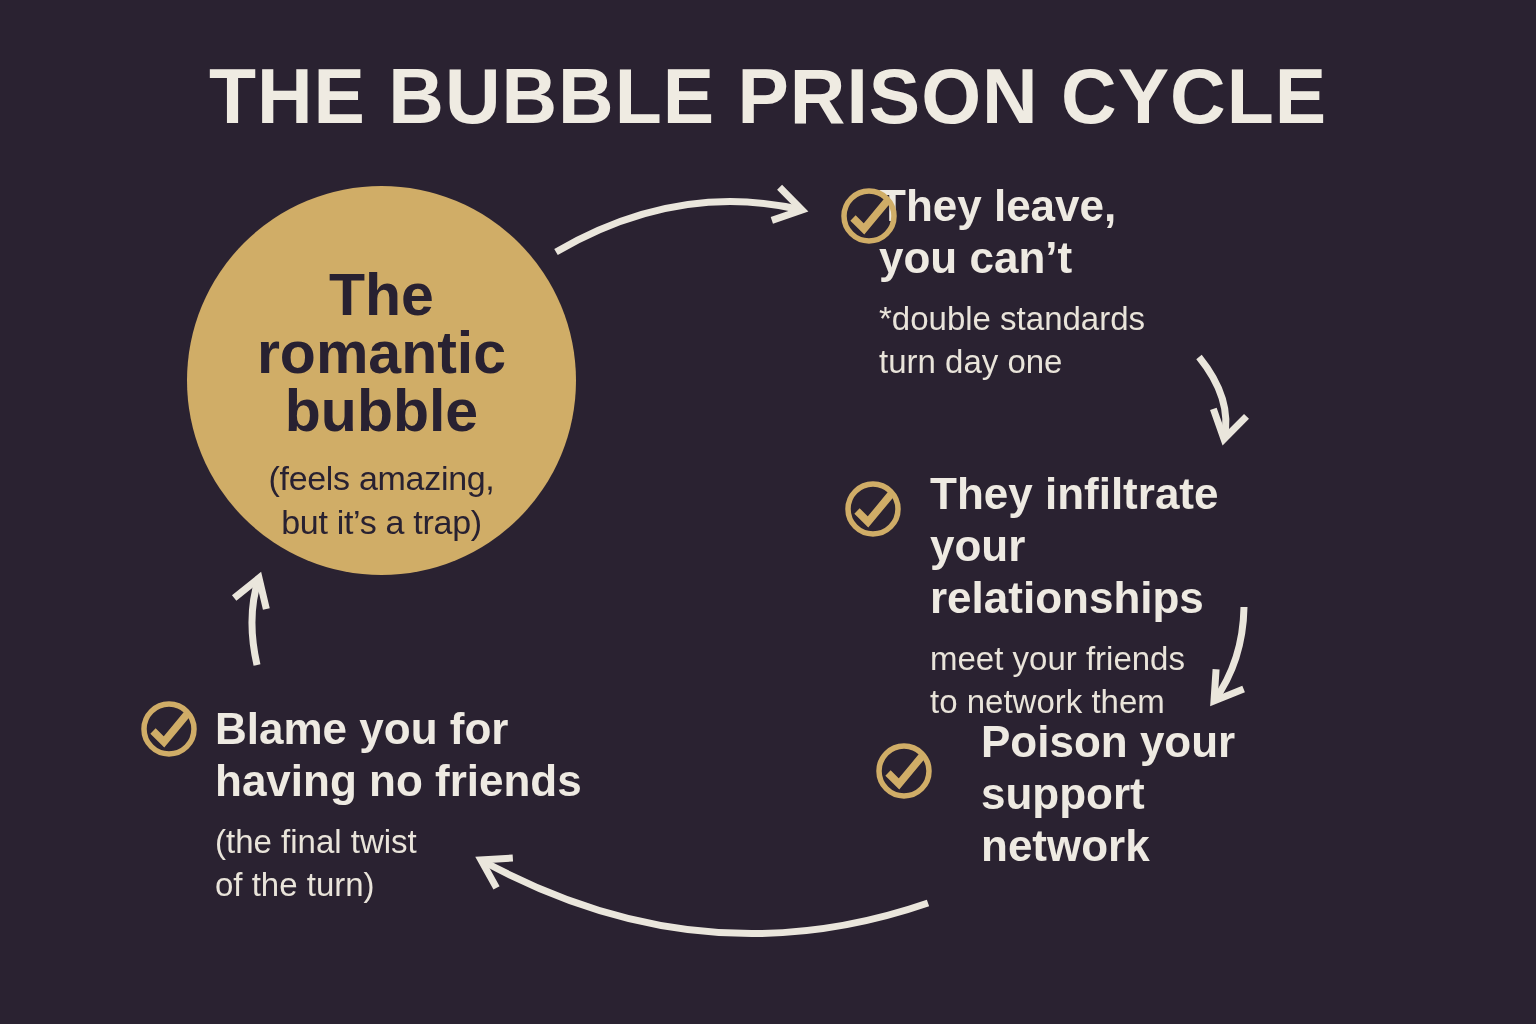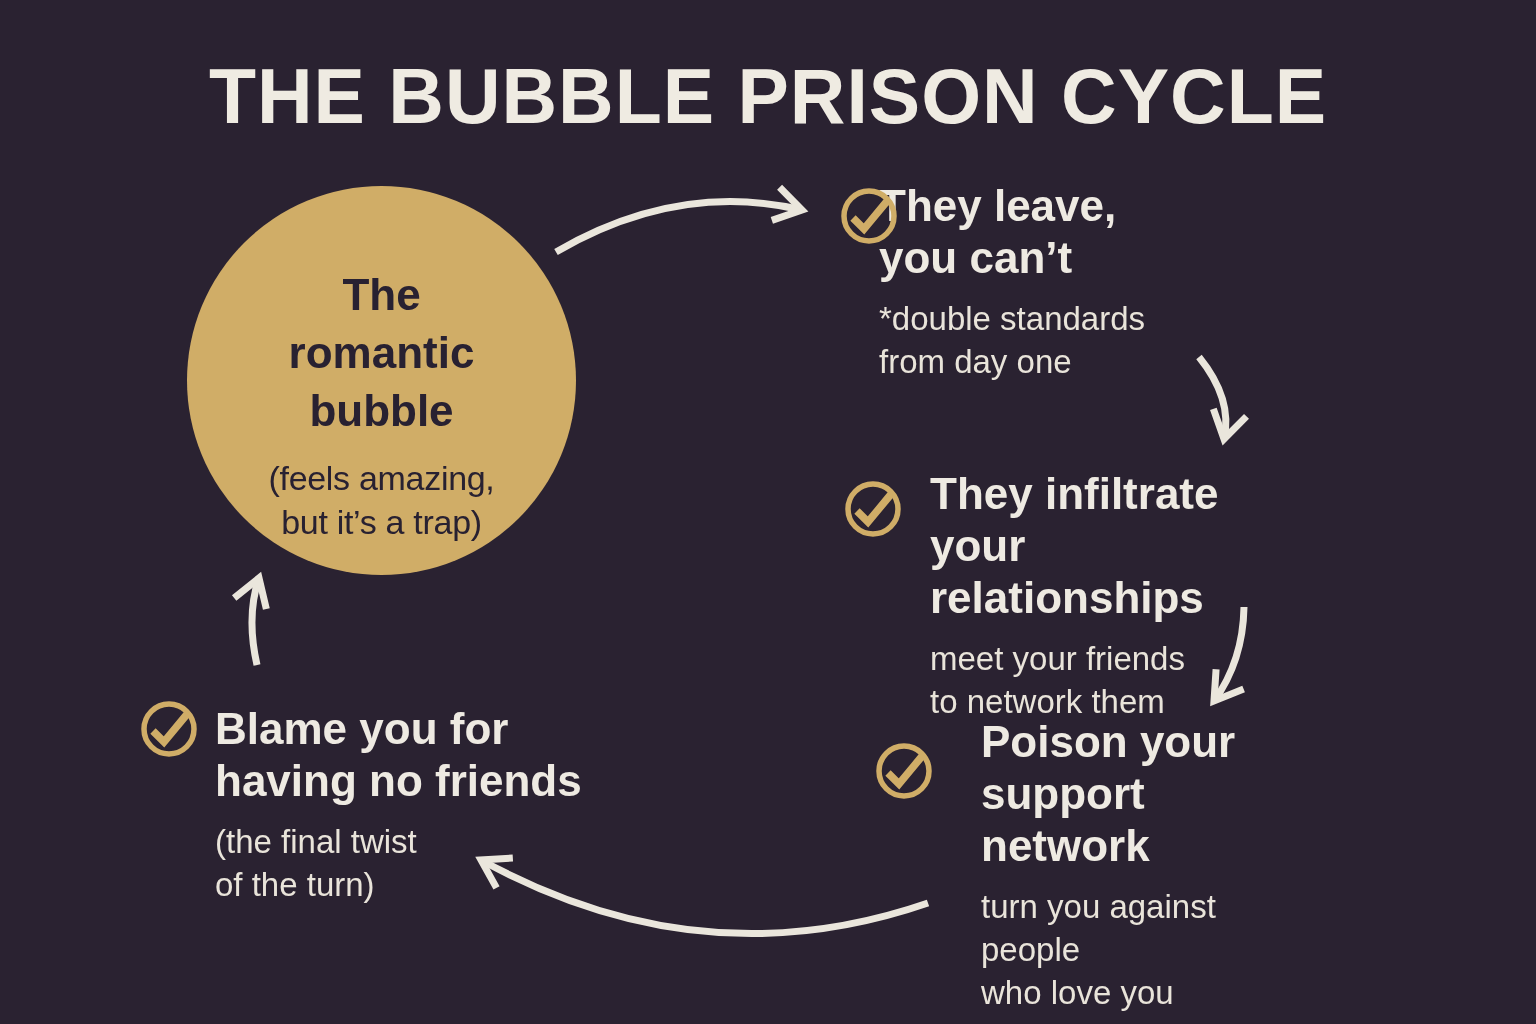--- a/index.html
+++ b/index.html
@@ -33,21 +33,21 @@
     background: #d0ad67;
     display: flex;
     flex-direction: column;
     align-items: center;
     justify-content: center;
     text-align: center;
     padding-top: 48px;
     color: #282131;
   }
   .bubble-title {
-    font-size: 44px;
+    font-size: 59px;
     font-weight: 700;
     line-height: 58px;
     white-space: pre-line;
   }
   .bubble-subtitle {
     font-size: 34px;
     font-weight: 400;
     line-height: 44px;
     letter-spacing: -0.3px;
     margin-top: 16px;
@@ -106,21 +106,21 @@
 
   <div class="step step-1">
     <svg class="check" viewBox="0 0 62 62">
       <circle cx="31" cy="31" r="25" fill="none" stroke="#d0ad67" stroke-width="5.5"></circle>
       <path d="M15 33 L26 44 L50 15" fill="none" stroke="#d0ad67" stroke-width="7.5"></path>
     </svg>
     <div class="step-text">
       <div class="step-title">They leave,
 you can’t</div>
       <div class="step-subtitle">*double standards
-from day one</div>
+turn day one</div>
     </div>
   </div>
 
   <div class="step step-2">
     <svg class="check" viewBox="0 0 62 62">
       <circle cx="31" cy="31" r="25" fill="none" stroke="#d0ad67" stroke-width="5.5"></circle>
       <path d="M15 33 L26 44 L50 15" fill="none" stroke="#d0ad67" stroke-width="7.5"></path>
     </svg>
     <div class="step-text">
       <div class="step-title">They infiltrate
@@ -131,22 +131,20 @@
   </div>
 
   <div class="step step-3">
     <svg class="check" viewBox="0 0 62 62">
       <circle cx="31" cy="31" r="25" fill="none" stroke="#d0ad67" stroke-width="5.5"></circle>
       <path d="M15 33 L26 44 L50 15" fill="none" stroke="#d0ad67" stroke-width="7.5"></path>
     </svg>
     <div class="step-text">
       <div class="step-title">Poison your
 support network</div>
-      <div class="step-subtitle">turn you against people
-who love you</div>
     </div>
   </div>
 
   <div class="step step-4">
     <svg class="check" viewBox="0 0 62 62">
       <circle cx="31" cy="31" r="25" fill="none" stroke="#d0ad67" stroke-width="5.5"></circle>
       <path d="M15 33 L26 44 L50 15" fill="none" stroke="#d0ad67" stroke-width="7.5"></path>
     </svg>
     <div class="step-text">
       <div class="step-title">Blame you for

